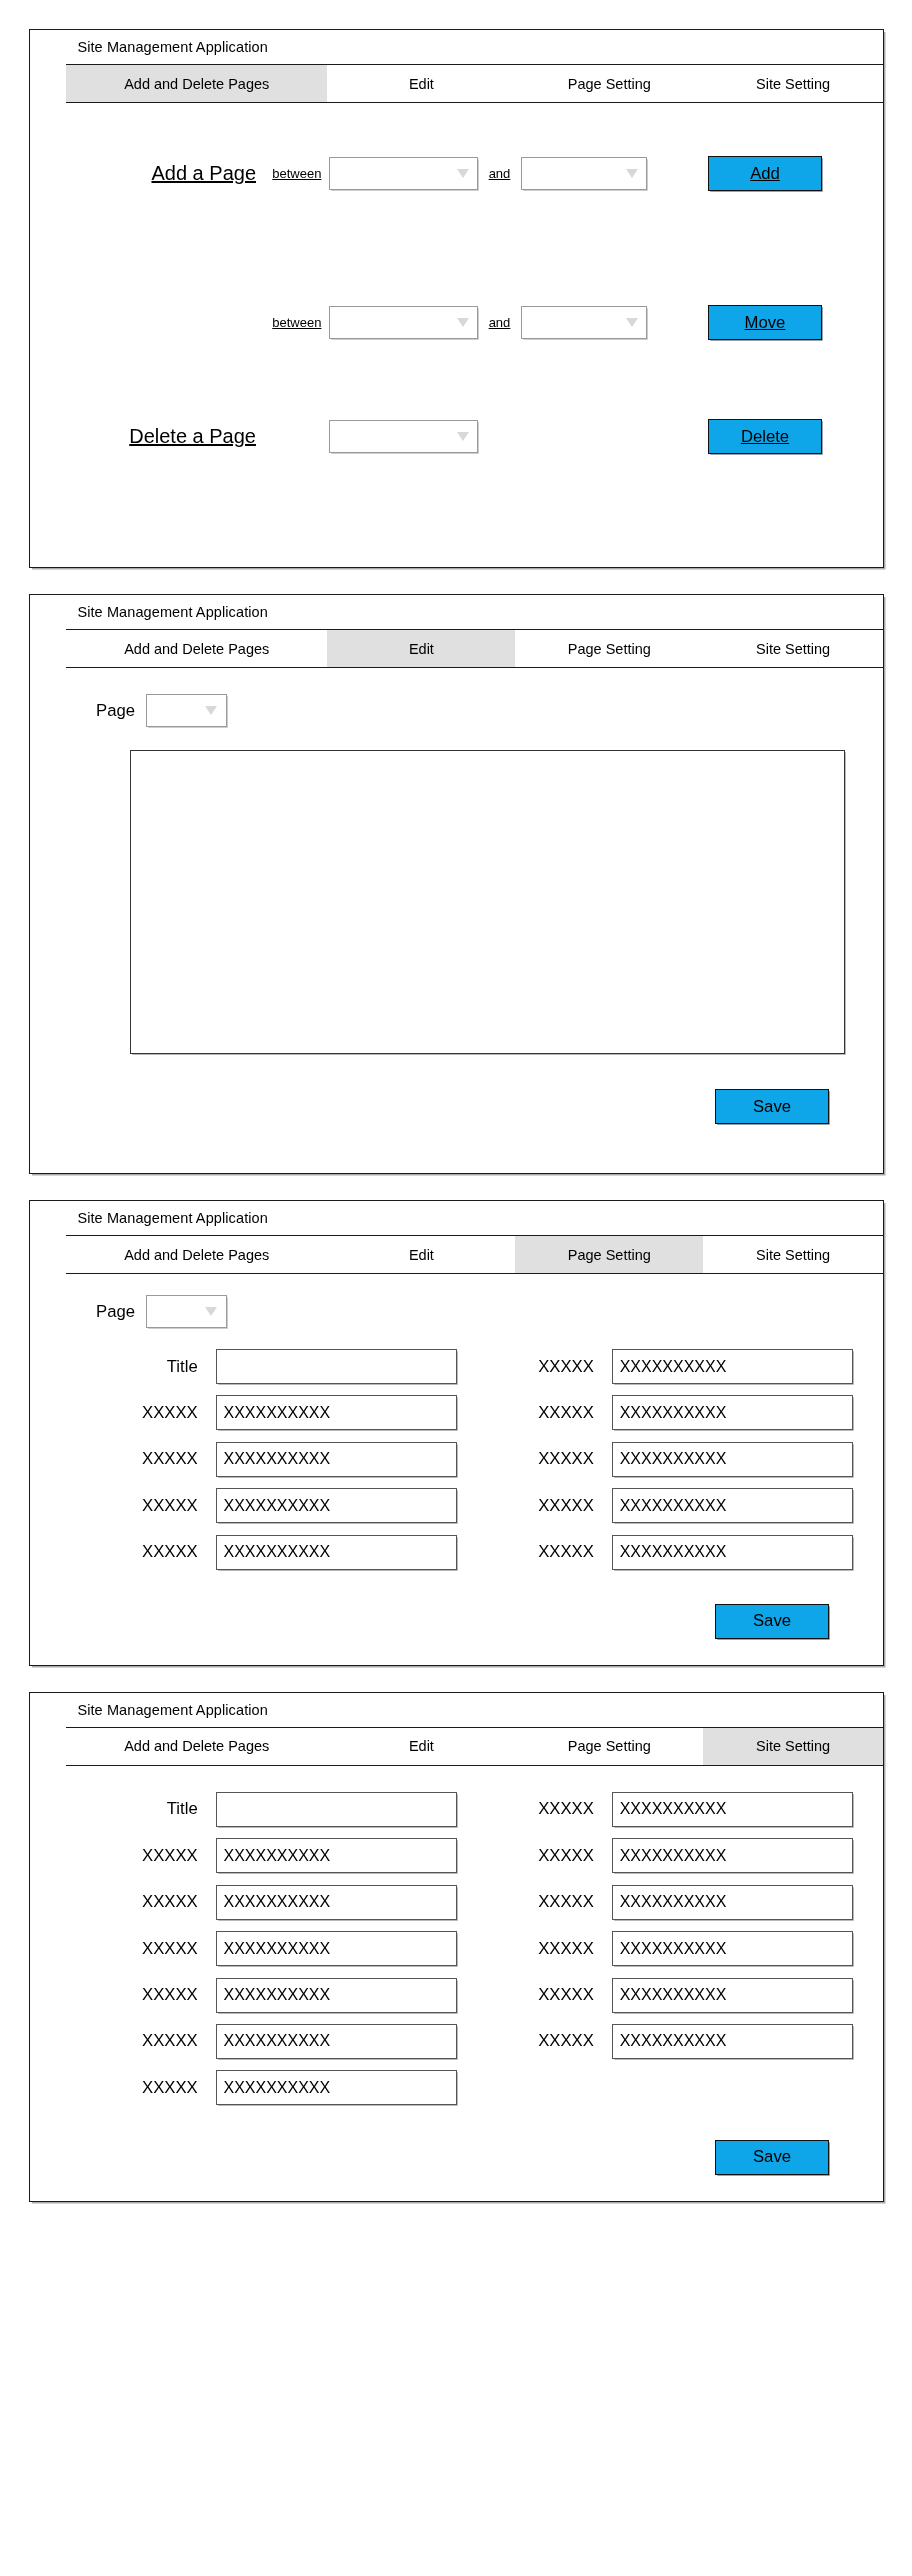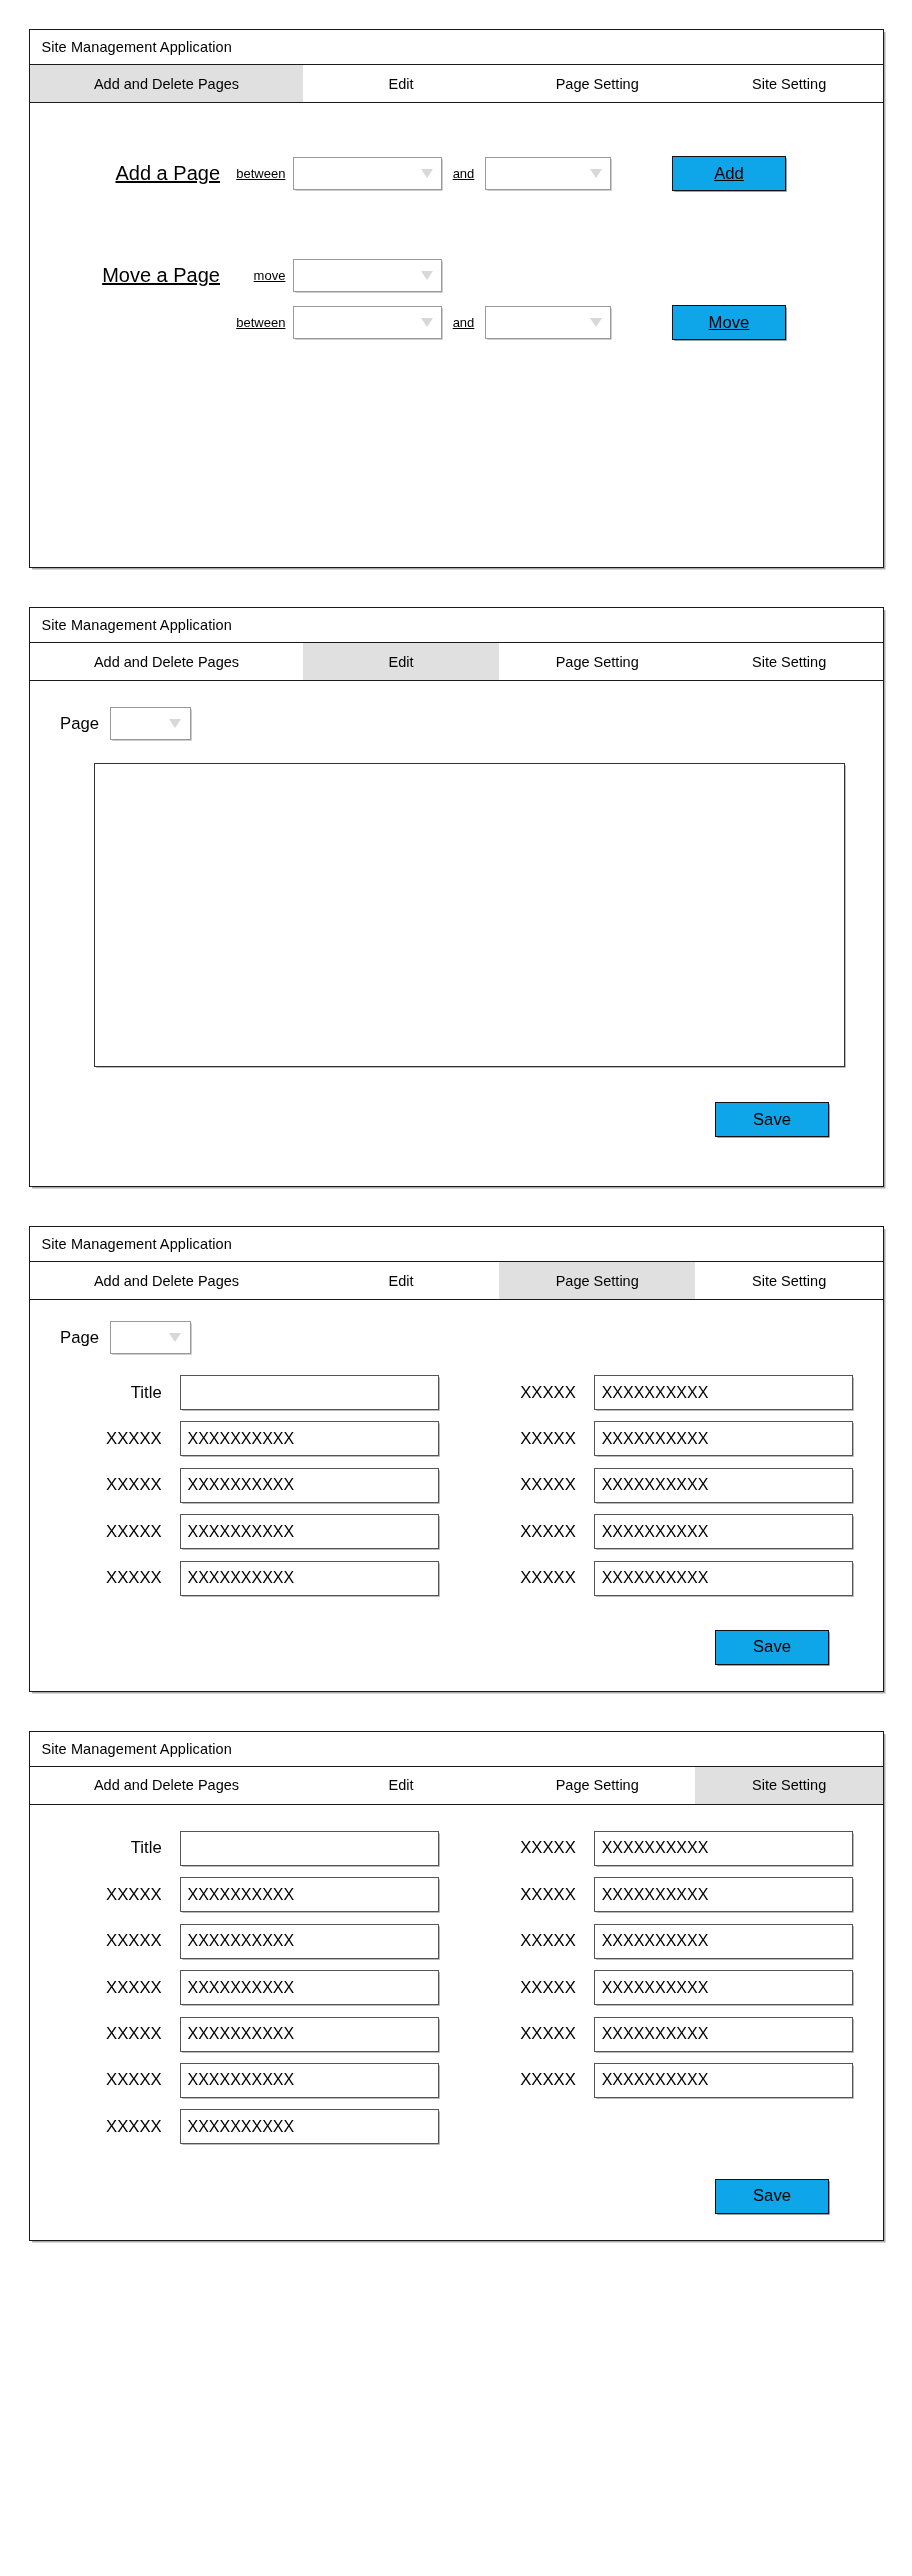--- a/index.html
+++ b/index.html
@@ -16,23 +16,24 @@
   }
   .page-stack {
     width: 913px;
     padding: 29px 29px 0 29px;
   }
 
   
   .panel {
     border: 1.5px solid #1a1a1a;
     background: #ffffff;
-    margin-bottom: 39px;
+    margin-bottom: 26px;
     box-shadow: 2.3px 2.3px 0 -0.8px #aaaaaa;
     position: relative;
+    padding-left: 36px;
   }
   .panel-titlebar {
     height: 35px;
     border-bottom: 1.5px solid #1a1a1a;
     display: flex;
     align-items: center;
     padding-left: 11.4px;
     font-size: 14.5px;
     letter-spacing: 0.1px;
   }
@@ -166,41 +167,42 @@
         <div class="dropdown" style="width:149px;">
           <span class="caret"></span>
         </div>
         <div class="lbl-small" style="width:43px; text-align:center;">and</div>
         <div class="dropdown" style="width:126px;">
           <span class="caret"></span>
         </div>
         <div class="btn" style="width:114px; margin-left:61px;">Add</div>
       </div>
 
-      <div class="row-abs" style="left:0; top:156px; width:100%;">
-        <div class="lbl-big" style="width:190px; text-align:right;">Move a Page</div>
-        <div class="lbl-small" style="width:73px; text-align:right; padding-right:7.6px;">move</div>
-        <div class="dropdown" style="width:149px;">
-          <span class="caret"></span>
-        </div>
-      </div>
 
       <div class="row-abs" style="left:0; top:202px; width:100%;">
         <div style="width:190px;"></div>
         <div class="lbl-small" style="width:73px; text-align:right; padding-right:7.6px;">between</div>
         <div class="dropdown" style="width:149px;">
           <span class="caret"></span>
         </div>
         <div class="lbl-small" style="width:43px; text-align:center;">and</div>
         <div class="dropdown" style="width:126px;">
           <span class="caret"></span>
         </div>
         <div class="btn" style="width:114px; margin-left:61px;">Move</div>
       </div>
 
+      <div class="row-abs" style="left:0; top:316px; width:100%;">
+        <div class="lbl-big" style="width:190px; text-align:right;">Delete a Page</div>
+        <div style="width:73px;"></div>
+        <div class="dropdown" style="width:149px;">
+          <span class="caret"></span>
+        </div>
+        <div class="btn" style="width:114px; margin-left:230px;">Delete</div>
+      </div>
 
     </div>
   </div>
 
   <div class="panel">
     <div class="panel-titlebar">
       <span>Site Management Application</span>
     </div>
     <div class="tabbar">
       <div class="tab t0">

